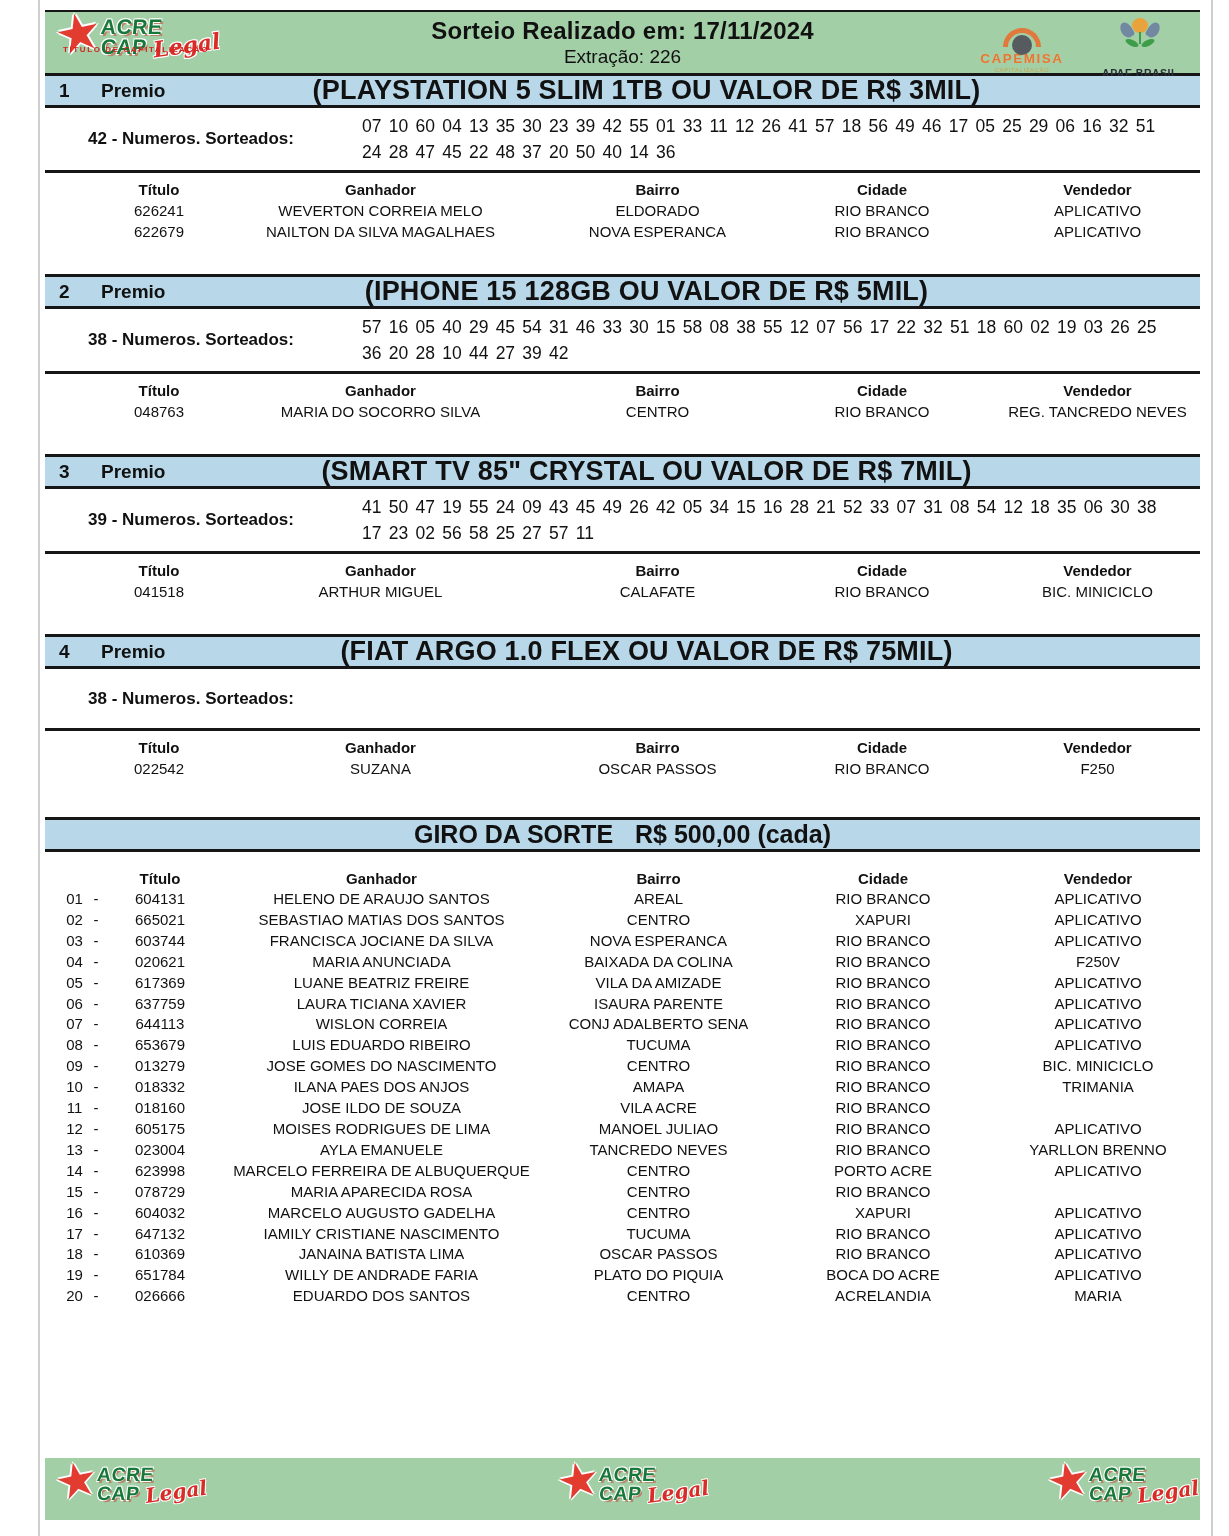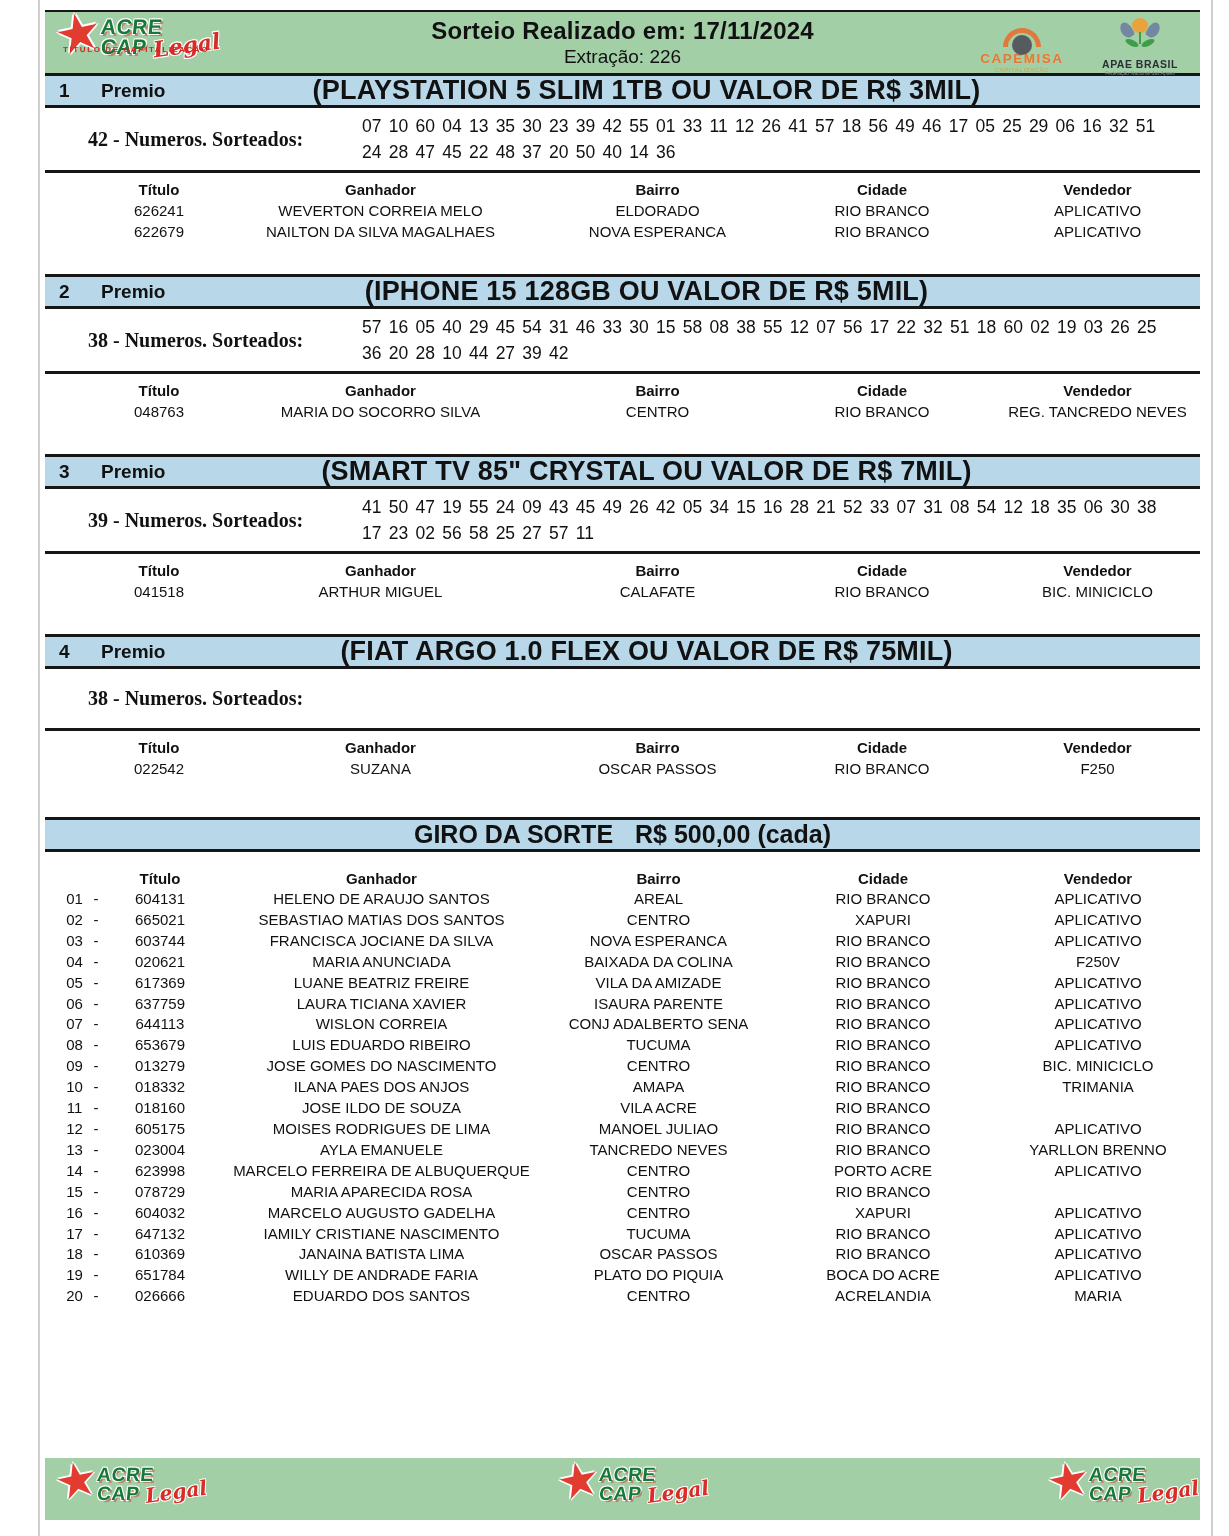--- a/index.html
+++ b/index.html
@@ -53,38 +53,38 @@
   .apae-petal { position:absolute; left:14px; top:0; width:16px; height:15px; border-radius:50%;
                 background:#e8a33d; }
   .apae-hand { position:absolute; width:11px; height:16px; background:#7287a0;
                border-radius:60% 60% 20% 60%; top:4px; }
   .apae-hand.l { left:3px; transform:rotate(-30deg); }
   .apae-hand.r { right:3px; transform:rotate(30deg) scaleX(-1); }
   .apae-stem { position:absolute; left:21px; top:14px; width:2px; height:12px; background:#3f9d4a; }
   .apae-leaf { position:absolute; width:14px; height:6px; background:#3f9d4a; border-radius:50%; top:22px; }
   .apae-leaf.l { left:7px; transform:rotate(25deg); }
   .apae-leaf.r { right:7px; transform:rotate(-25deg); }
-  .apae-name { margin-top:8px; font-size:10.5px; font-weight:bold; color:#2b2f3a; letter-spacing:.5px; }
+  .apae-name { margin-top:17px; font-size:10.5px; font-weight:bold; color:#2b2f3a; letter-spacing:.5px; }
   .apae-sub { font-size:5px; color:#8a8a8a; }
 
   
   .band-blue { background:#b8d8ea; border-top:3px solid #161616; border-bottom:3px solid #161616;
                height:35px; position:relative; }
   .premio { margin-bottom:22px; }
   .premio:first-of-type .band-blue { border-top:none; height:32px; }
   .premio-num { position:absolute; left:14px; top:50%; transform:translateY(-50%);
                 font-weight:bold; font-size:19px; }
   .premio-label { position:absolute; left:56px; top:50%; transform:translateY(-50%);
                   font-weight:bold; font-size:19px; }
   .premio-produto { position:absolute; inset:0; display:flex; align-items:center; justify-content:center;
                     font-weight:bold; font-size:27px; letter-spacing:.2px;padding-left:48px; }
 
   .numeros-row { display:flex; align-items:center; min-height:62px; padding:5px 0 5px 43px;
                  border-bottom:3px solid #161616; }
-  .numeros-label { width:274px; font-weight:bold; font-size:20px;font-family:Liberation Serif, serif; }
+  .numeros-label { width:274px; font-weight:bold; font-size:17px; }
   .numeros-lines { flex:1; font-size:17.5px; line-height:26px; word-spacing:2.4px; white-space:nowrap; }
 
   .winners { padding:6px 0 10px 0; }
   .trow { display:grid; grid-template-columns:112px 331px 223px 226px 1fr; padding-left:58px;
           font-size:15px; line-height:21px;text-align:center; }
   .thead span { font-weight:bold; }
 
   
   .giro { margin-top:28px; }
   .giro-band-inner { position:absolute; inset:0; display:flex; align-items:center; justify-content:center;

